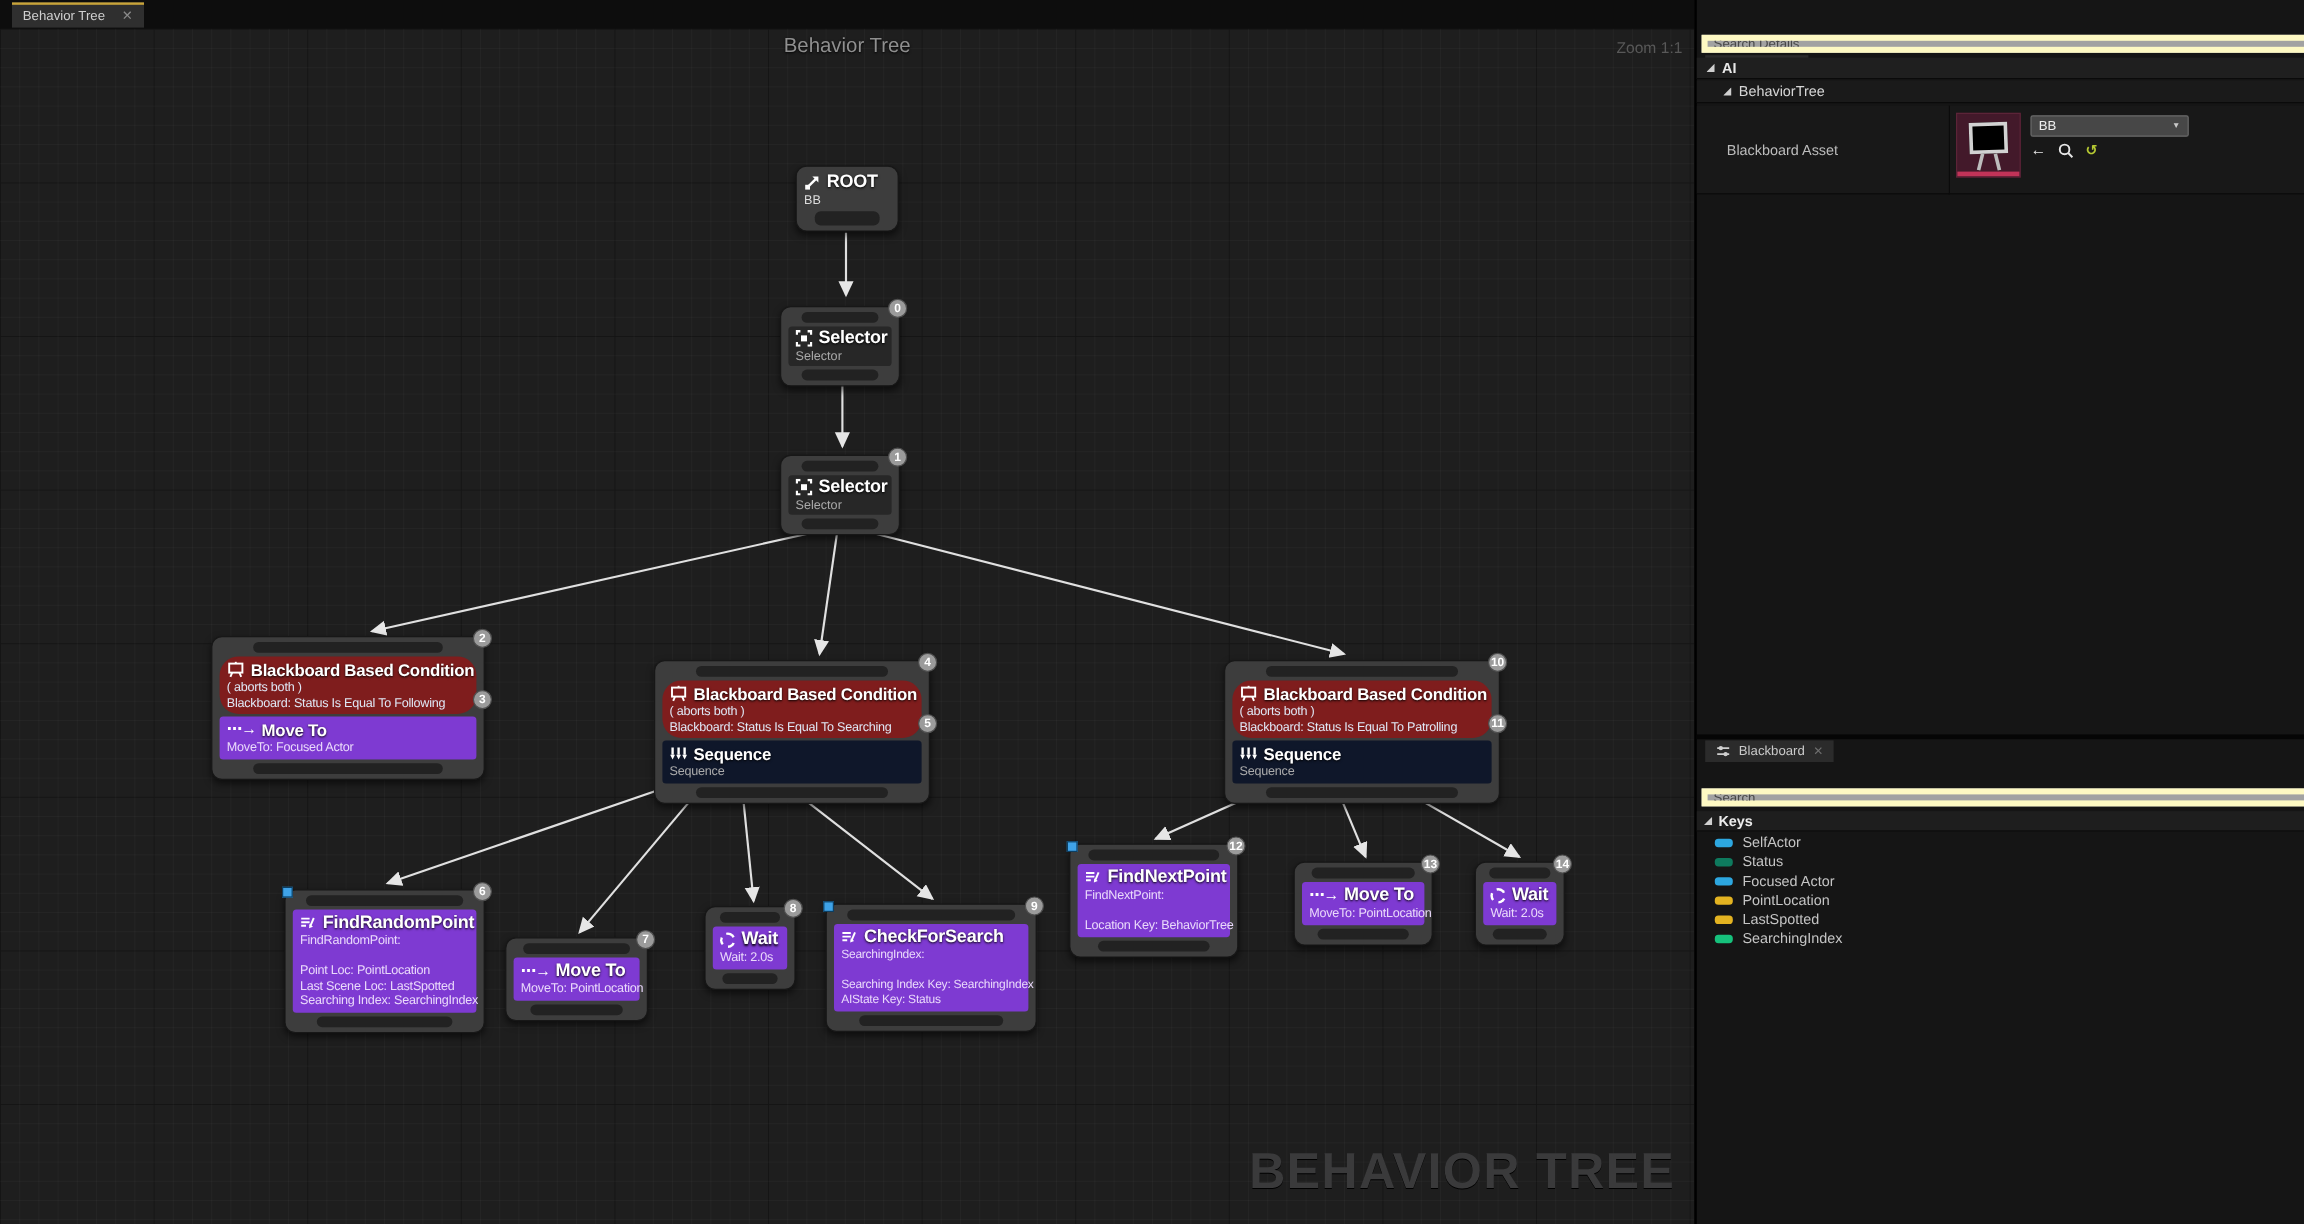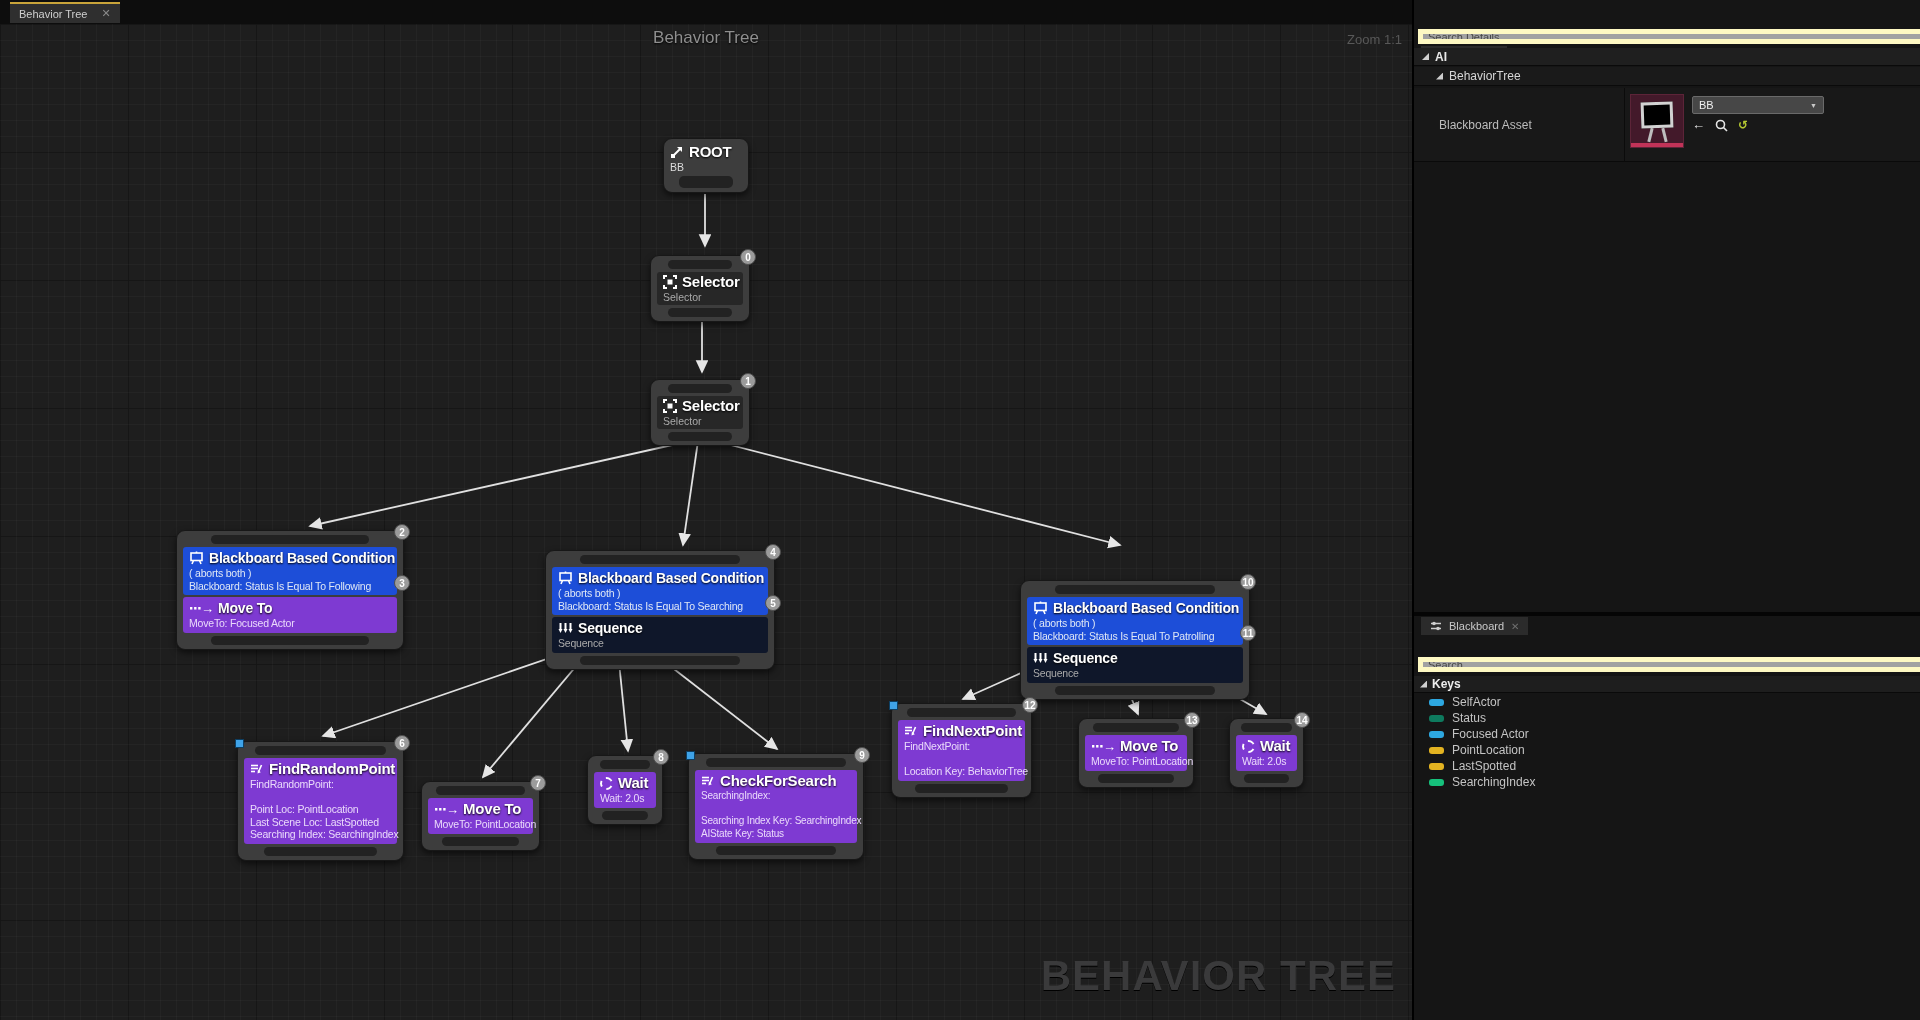--- a/index.html
+++ b/index.html
@@ -37,21 +37,21 @@
           padding:4px 6px; box-shadow:0 3px 6px rgba(0,0,0,0.55); cursor:pointer; }
   .pin { background:#222; border-radius:5px; height:9px; margin:0 auto; }
   .pin.top { width:74%; margin-bottom:3px; }
   .pin.bottom { width:74%; margin-top:3px; }
   .inner { background:#272727; border-radius:3px; padding:1px 6px 2px; }
   .title-row { display:flex; align-items:center; gap:5px; white-space:nowrap;text-align:right; }
   .ntitle { font-weight:bold; color:#fff; font-size:15px; line-height:18px; text-shadow:0 1px 2px #000; letter-spacing:-0.2px; }
   .cond .ntitle { font-size:14px; }
   .subtitle { font-size:10.5px; color:#aaa; line-height:12px; }
   .section { border-radius:3px; padding:2px 6px 3px; }
-  .section.blue   { background:#1d4ed8; }
+  .section.blue   { background:#7f1d1d;border-radius:16px; }
   .section.purple { background:#7e3ad2; margin-top:2px; }
   .section.gray   { background:#0f172a; margin-top:2px; }
   .meta { font-size:10.5px; line-height:12.5px; min-height:12.5px; color:#dfe7f5; white-space:nowrap; letter-spacing:-0.2px; }
   .section.purple .meta { color:#ead9fb; }
   .section.gray .meta { color:#aaa; }
   .badge { position:absolute; right:-7px; top:-7px; width:16px; height:16px; border-radius:50%;
            background:#9b9b9b; border:1px solid #4f4f4f; color:#fff; font-size:10px; font-weight:bold;
            display:flex; align-items:center; justify-content:center; z-index:4; }
   .badge.side { top:44px; }
   .bluechip { position:absolute; left:-3px; top:-3px; width:9px; height:9px; background:#3fa3e8;
@@ -264,21 +264,21 @@
                   <path d="M10.5,7 L14.5,7 L12.5,11 z" stroke="none"></path>
                 </svg>
             </span>
             <span class="ntitle">Sequence</span>
           </div>
           <div class="meta">Sequence</div>
         </div>
         <div class="pin bottom"></div>
       </div>
 
-      <div class="node cond" style="left:1020px;top:526px;width:230px;margin-top:30px;">
+      <div class="node cond" style="left:1020px;top:526px;width:230px;">
         <div class="badge">10</div>
         <div class="badge side">11</div>
         <div class="pin top"></div>
         <div class="section blue">
           <div class="title-row">
             <span class="icon">
               <svg class="gicon" width="15" height="14" fill="none" stroke="#fff" stroke-width="1.6">
                   <line x1="7.5" y1="0.5" x2="7.5" y2="2"></line>
                   <rect x="2" y="2" width="11" height="7.5"></rect>
                   <line x1="4.5" y1="9.5" x2="3" y2="13"></line>

